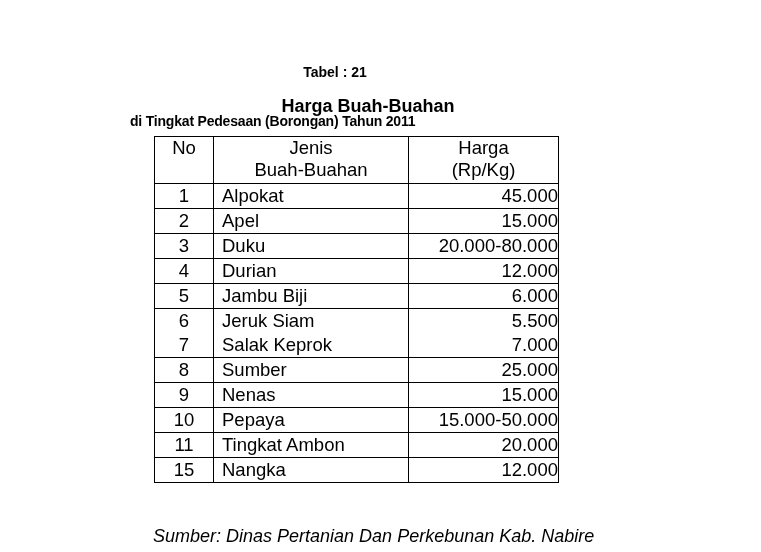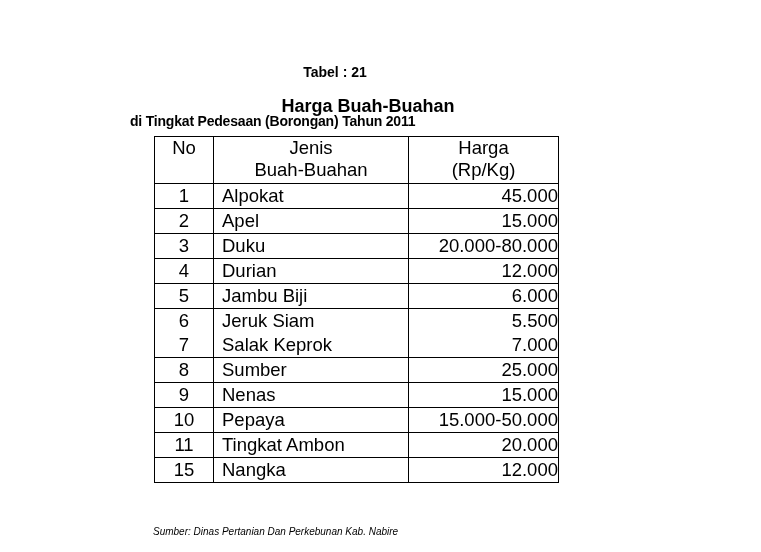--- a/index.html
+++ b/index.html
@@ -10,21 +10,21 @@
   #t2 { top:96px; font-size:18px;padding-left:33px; }
   #t3 { position:absolute; top:113px; left:130px; font-size:14px; font-weight:bold; white-space:nowrap; letter-spacing:-0.2px;text-align:center; }
   table { position:absolute; left:154px; top:136px; border-collapse:collapse; }
   td, th { border:1.5px solid #000; padding:0; font-weight:normal; font-size:18.5px; line-height:24px; }
   col.c1 { width:59px; } col.c2 { width:195px; } col.c3 { width:150px; }
   th { text-align:center; vertical-align:top; height:46px; line-height:22px; }
   td.no { text-align:center; }
   td.name { padding-left:8px; }
   td.price { text-align:right; padding-right:0; }
   tr.tall td { line-height:24px; vertical-align:top; }
-  .source { position:absolute; left:153px; top:526px; font-size:10px; font-style:italic; white-space:nowrap; }
+  .source { position:absolute; left:153px; top:526px; font-size:18px; font-style:italic; white-space:nowrap; }
 </style>
 </head>
 <body>
 
 <div id="t1" class="title">Tabel : 21</div>
 <div id="t2" class="title">Harga Buah-Buahan</div>
 <div id="t3">di Tingkat Pedesaan (Borongan) Tahun 2011</div>
 
 <table>
   <colgroup>

